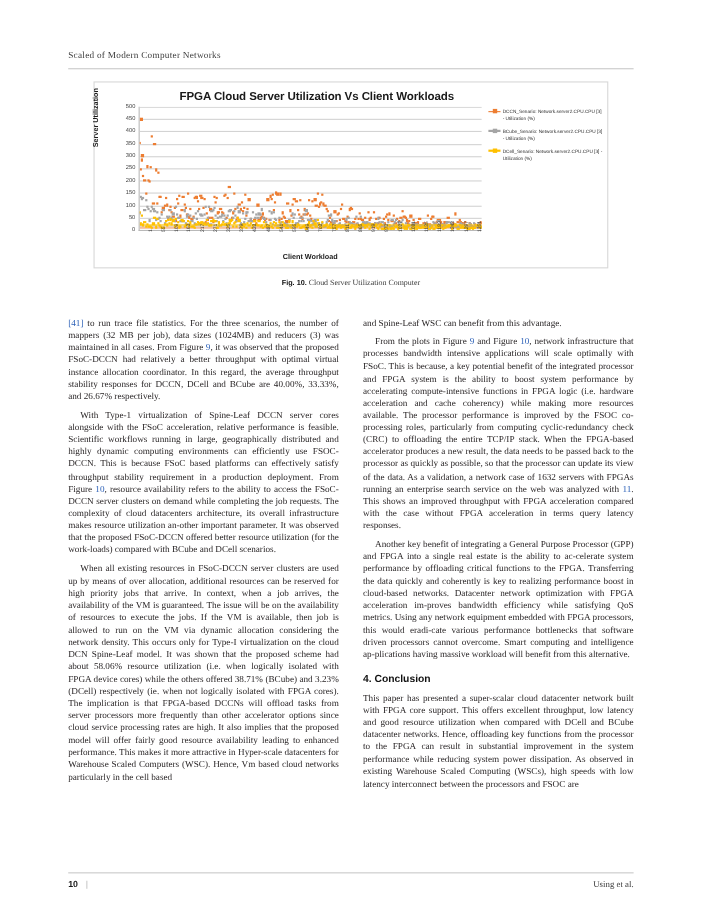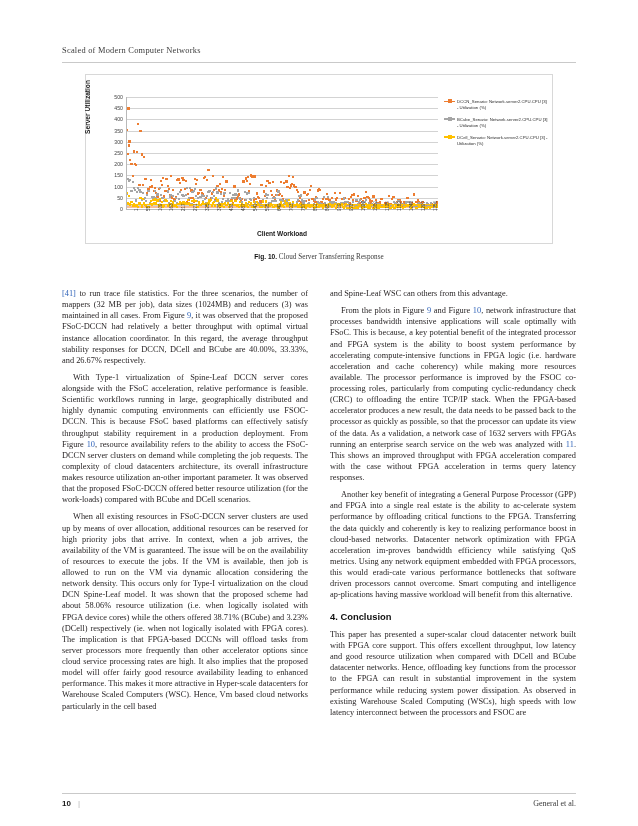--- a/index.html
+++ b/index.html
@@ -262,20 +262,21 @@
 <body>
 
 <div class="page">
 
   <div class="running-head">Scaled of Modern Computer Networks</div>
   <div class="head-rule"></div>
 
   <div class="figure-wrap">
     <div class="chart-box">
 
+      <div class="chart-title">FPGA  Cloud Server Utilization Vs Client Workloads</div>
 
       <div class="axis-y-title">Server Utilization</div>
 
       <div class="plot" id="plot-area">
           <div class="gridline" style="top: 112px;"></div>
           <div class="gridline" style="top: 100.8px;"></div>
           <div class="gridline" style="top: 89.6px;"></div>
           <div class="gridline" style="top: 78.4px;"></div>
           <div class="gridline" style="top: 67.2px;"></div>
           <div class="gridline" style="top: 56px;"></div>
@@ -1164,44 +1165,44 @@
 
       <div class="legend" id="chart-legend">
           <div class="legend-entry"><span class="legend-swatch" style="background: rgb(237, 125, 49);"></span><span>DCCN_Senario: Network.server2.CPU.CPU [3] - Utilization (%)</span></div>
           <div class="legend-entry"><span class="legend-swatch" style="background: rgb(165, 165, 165);"></span><span>BCube_Senario: Network.server2.CPU.CPU [3] - Utilization (%)</span></div>
           <div class="legend-entry"><span class="legend-swatch" style="background: rgb(255, 192, 0);"></span><span>DCell_Senario: Network.server2.CPU.CPU [3] - Utilization (%)</span></div>
         </div>
     </div>
 
     <div class="fig-caption">
       <b>Fig. 10.</b>
-      <span>Cloud Server Transferring Response</span>
+      <span>Cloud Server Utilization Computer</span>
     </div>
   </div>
 
   <div class="columns">
 
     <div class="col">
       <p class="noindent"><span class="ref">[41]</span><span> to run trace file statistics. For the three scenarios, the number of mappers (32 MB per job), data sizes (1024MB) and reducers (3) was maintained in all cases. From Figure </span><span class="ref">9</span><span>, it was observed that the proposed FSoC-DCCN had relatively a better throughput with optimal virtual instance allocation coordinator. In this regard, the average throughput stability responses for DCCN, DCell and BCube are 40.00%, 33.33%, and 26.67% respectively.</span></p>
 
       <p><span>With Type-1 virtualization of Spine-Leaf DCCN server cores alongside with the FSoC acceleration, relative performance is feasible. Scientific workflows running in large, geographically distributed and highly dynamic computing environments can efficiently use FSOC-DCCN. This is because FSoC based platforms can effectively satisfy throughput stability requirement in a production deployment. From Figure </span><span class="ref">10</span><span>, resource availability refers to the ability to access the FSoC-DCCN server clusters on demand while completing the job requests. The complexity of cloud datacenters architecture, its overall infrastructure makes resource utilization an-other important parameter. It was observed that the proposed FSoC-DCCN offered better resource utilization (for the work-loads) compared with BCube and DCell scenarios.</span></p>
 
       <p>When all existing resources in FSoC-DCCN server clusters are used up by means of over allocation, additional resources can be reserved for high priority jobs that arrive. In context, when a job arrives, the availability of the VM is guaranteed. The issue will be on the availability of resources to execute the jobs. If the VM is available, then job is allowed to run on the VM via dynamic allocation considering the network density. This occurs only for Type-I virtualization on the cloud DCN Spine-Leaf model. It was shown that the proposed scheme had about 58.06% resource utilization (i.e. when logically isolated with FPGA device cores) while the others offered 38.71% (BCube) and 3.23% (DCell) respectively (ie. when not logically isolated with FPGA cores). The implication is that FPGA-based DCCNs will offload tasks from server processors more frequently than other accelerator options since cloud service processing rates are high. It also implies that the proposed model will offer fairly good resource availability leading to enhanced performance. This makes it more attractive in Hyper-scale datacenters for Warehouse Scaled Computers (WSC). Hence, Vm based cloud networks particularly in the cell based</p>
     </div>
 
     <div class="col">
-      <p class="noindent">and Spine-Leaf WSC can others from this advantage.</p>
+      <p class="noindent">and Spine-Leaf WSC can benefit from this advantage.</p>
 
       <p><span>From the plots in Figure </span><span class="ref">9</span><span> and Figure </span><span class="ref">10</span><span>, network infrastructure that processes bandwidth intensive applications will scale optimally with FSoC. This is because, a key potential benefit of the integrated processor and FPGA system is the ability to boost system performance by accelerating compute-intensive functions in FPGA logic (i.e. hardware acceleration and cache coherency) while making more resources available. The processor performance is improved by the FSOC co-processing roles, particularly from computing cyclic-redundancy check (CRC) to offloading the entire TCP/IP stack. When the FPGA-based accelerator produces a new result, the data needs to be passed back to the processor as quickly as possible, so that the processor can update its view of the data. As a validation, a network case of 1632 servers with FPGAs running an enterprise search service on the web was analyzed with </span><span class="ref">11</span><span>. This shows an improved throughput with FPGA acceleration compared with the case without FPGA acceleration in terms query latency responses.</span></p>
 
       <p>Another key benefit of integrating a General Purpose Processor (GPP) and FPGA into a single real estate is the ability to ac-celerate system performance by offloading critical functions to the FPGA. Transferring the data quickly and coherently is key to realizing performance boost in cloud-based networks. Datacenter network optimization with FPGA acceleration im-proves bandwidth efficiency while satisfying QoS metrics. Using any network equipment embedded with FPGA processors, this would eradi-cate various performance bottlenecks that software driven processors cannot overcome. Smart computing and intelligence ap-plications having massive workload will benefit from this alternative.</p>
 
       <h2 class="section">4.  Conclusion</h2>
 
       <p class="noindent">This paper has presented a super-scalar cloud datacenter network built with FPGA core support. This offers excellent throughput, low latency and good resource utilization when compared with DCell and BCube datacenter networks. Hence, offloading key functions from the processor to the FPGA can result in substantial improvement in the system performance while reducing system power dissipation. As observed in existing Warehouse Scaled Computing (WSCs), high speeds with low latency interconnect between the processors and FSOC are</p>
     </div>
   </div>
 
   <div class="foot-rule"></div>
   <div class="folio"><span>10</span><span class="bar">|</span></div>
-  <div class="foot-right">General  et  al.</div>
+  <div class="foot-right">Using  et  al.</div>
 
 </div>
 
 </body></html>

